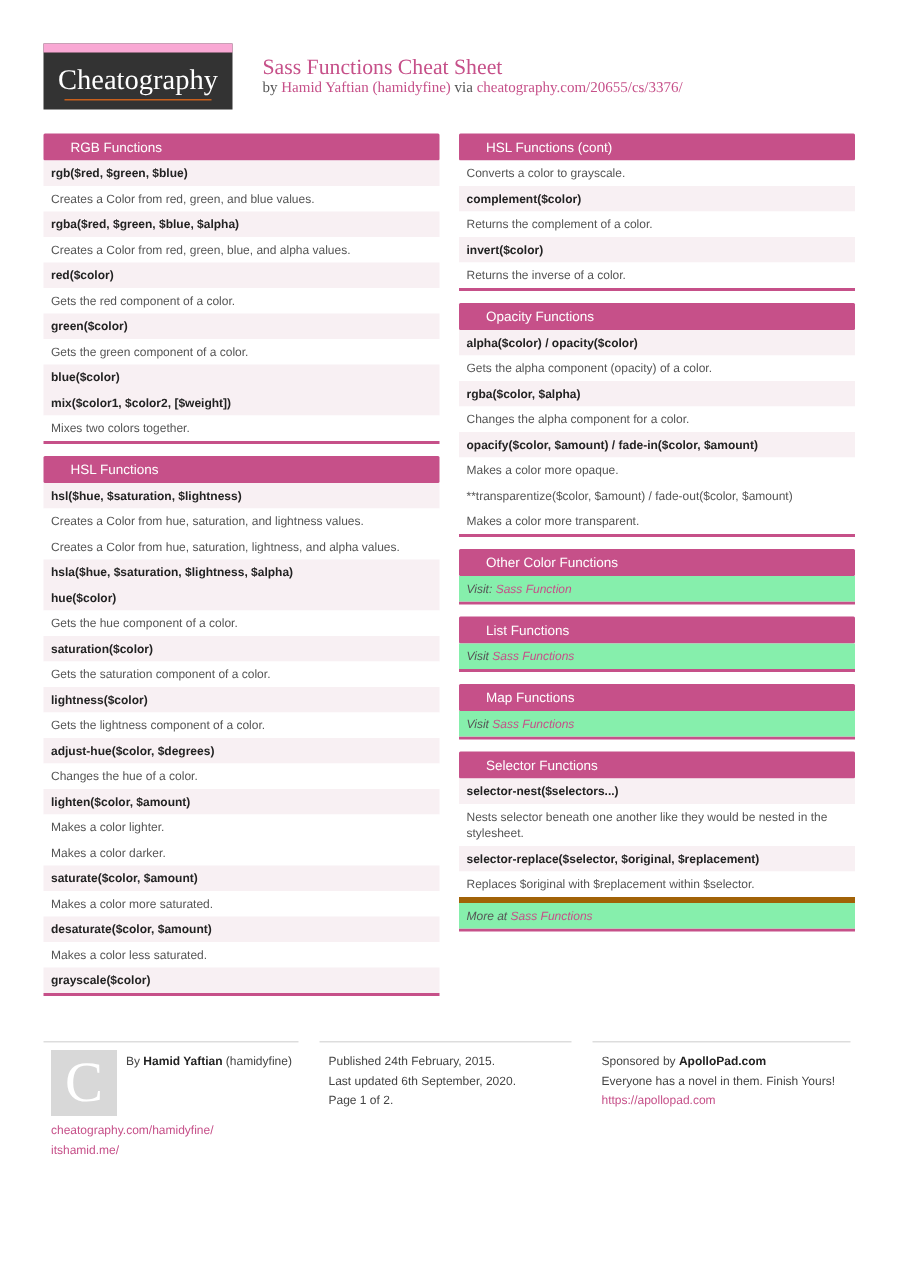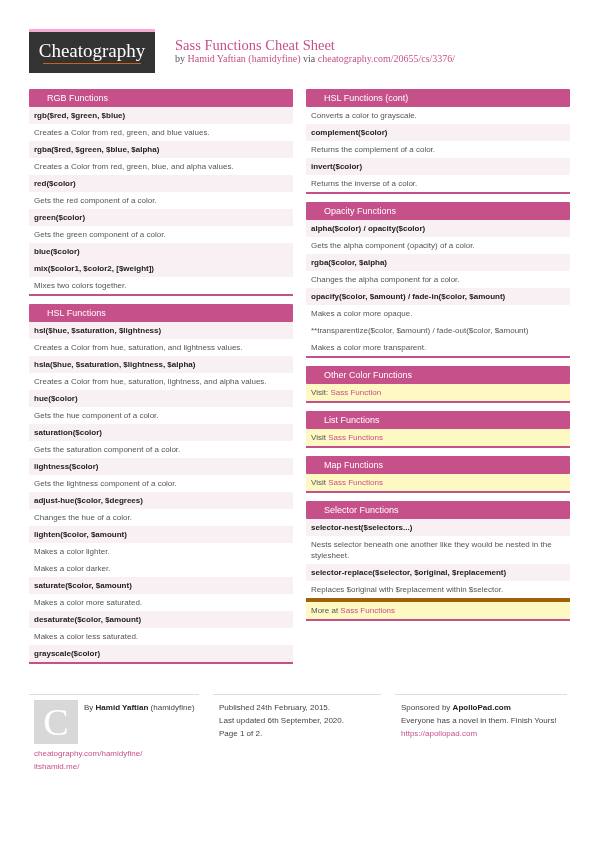--- a/index.html
+++ b/index.html
@@ -1,31 +1,31 @@
 <!DOCTYPE html>
 <html><head>
 <meta charset="utf-8">
 <style>
   html, body { margin:0; padding:0; background:#fff; }
   body { width:600px; height:849px; position:relative; overflow:hidden; font-family:"Liberation Sans", sans-serif; color:#333; }
-  .logo { position:absolute; left:29px; top:29px; width:126px; height:44px; background:#333; border-top:3px solid #f9a8d4; box-sizing:border-box; }
+  .logo { position:absolute; left:29px; top:29px; width:126px; height:44px; background:#333; border-top:6px solid #f9a8d4; box-sizing:border-box; }
   .logo-text { position:absolute; left:0; right:0; top:8px; text-align:center; font-family:"Liberation Serif", serif; font-size:19px; color:#fff; }
   .logo-ul { position:absolute; left:14px; right:14px; top:31px; height:1px; background:#c9601c; }
   .title { position:absolute; left:175px; top:37px; font-family:"Liberation Serif", serif; font-size:14.5px; color:#c65089; }
   .byline { position:absolute; left:175px; top:53px; font-family:"Liberation Serif", serif; font-size:10px; color:#555; }
   .byline a { color:#c65089; text-decoration:none; }
   .col { position:absolute; top:89px; width:264px; }
   .col-left { left:29px; }
   .col-right { left:306px; }
   .section { border-bottom:2px solid #c65089; margin-bottom:8px; }
   .sec-head { background:#c65089; color:#fff; font-size:9px; height:18px; line-height:18px; padding-left:18px; border-radius:1px; }
   .row { font-size:8px; line-height:11px; padding:3px 5px; }
   .row.code { background:#f8f0f3; color:#222; font-weight:bold; font-weight:600; }
   .row.desc { background:#fff; color:#555; }
-  .row.note { background:#fef9c3; color:#555; }
+  .row.note { background:#86efac; color:#555; font-style:italic; }
   .row.note a { color:#c65089; text-decoration:none; }
   .row.sepline { border-top:4px solid #a16207; }
   .footer-line { position:absolute; top:694px; height:1px; background:#ddd; }
   .avatar { position:absolute; left:34px; top:700px; width:44px; height:44px; background:#d8d8d8; color:#fff; font-family:"Liberation Serif", serif; font-size:38px; text-align:center; line-height:44px; }
   .f-text { position:absolute; font-size:8px; line-height:13px; color:#444; }
   .f-text b { color:#222; }
   .f-link { color:#c65089; text-decoration:none; }
 </style>
 </head>
 <body>
@@ -54,22 +54,22 @@
       <div class="row code">green($color)</div>
       <div class="row desc">Gets the green component of a color.</div>
       <div class="row code">blue($color)</div>
       <div class="row code">mix($color1, $color2, [$weight])</div>
       <div class="row desc">Mixes two colors together.</div>
     </div>
     <div class="section">
       <div class="sec-head">HSL Functions</div>
       <div class="row code">hsl($hue, $saturation, $lightness)</div>
       <div class="row desc">Creates a Color from hue, saturation, and lightness values.</div>
+      <div class="row desc">Creates a Color from hue, saturation, lightness, and alpha values.</div>
       <div class="row code">hsla($hue, $saturation, $lightness, $alpha)</div>
-      <div class="row desc">Creates a Color from hue, saturation, lightness, and alpha values.</div>
       <div class="row code">hue($color)</div>
       <div class="row desc">Gets the hue component of a color.</div>
       <div class="row code">saturation($color)</div>
       <div class="row desc">Gets the saturation component of a color.</div>
       <div class="row code">lightness($color)</div>
       <div class="row desc">Gets the lightness component of a color.</div>
       <div class="row code">adjust-hue($color, $degrees)</div>
       <div class="row desc">Changes the hue of a color.</div>
       <div class="row code">lighten($color, $amount)</div>
       <div class="row desc">Makes a color lighter.</div>

